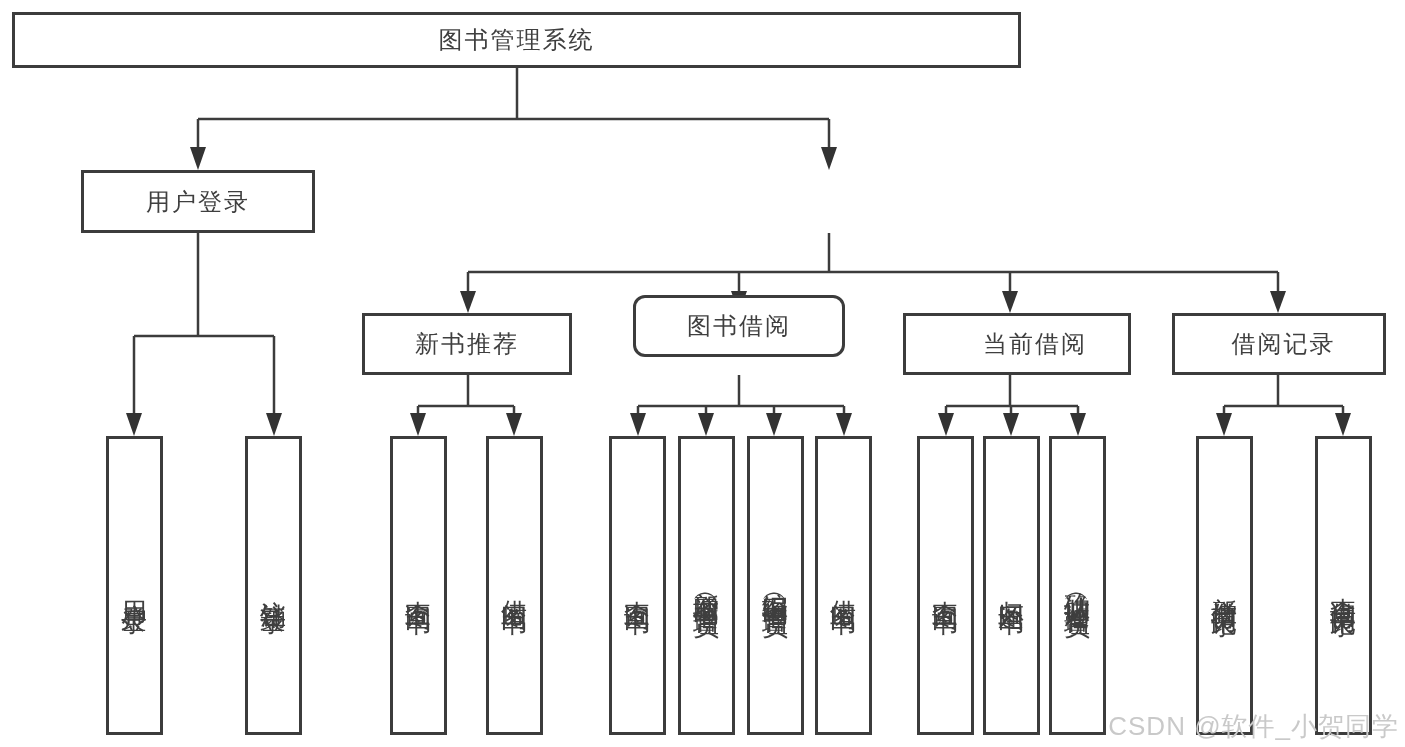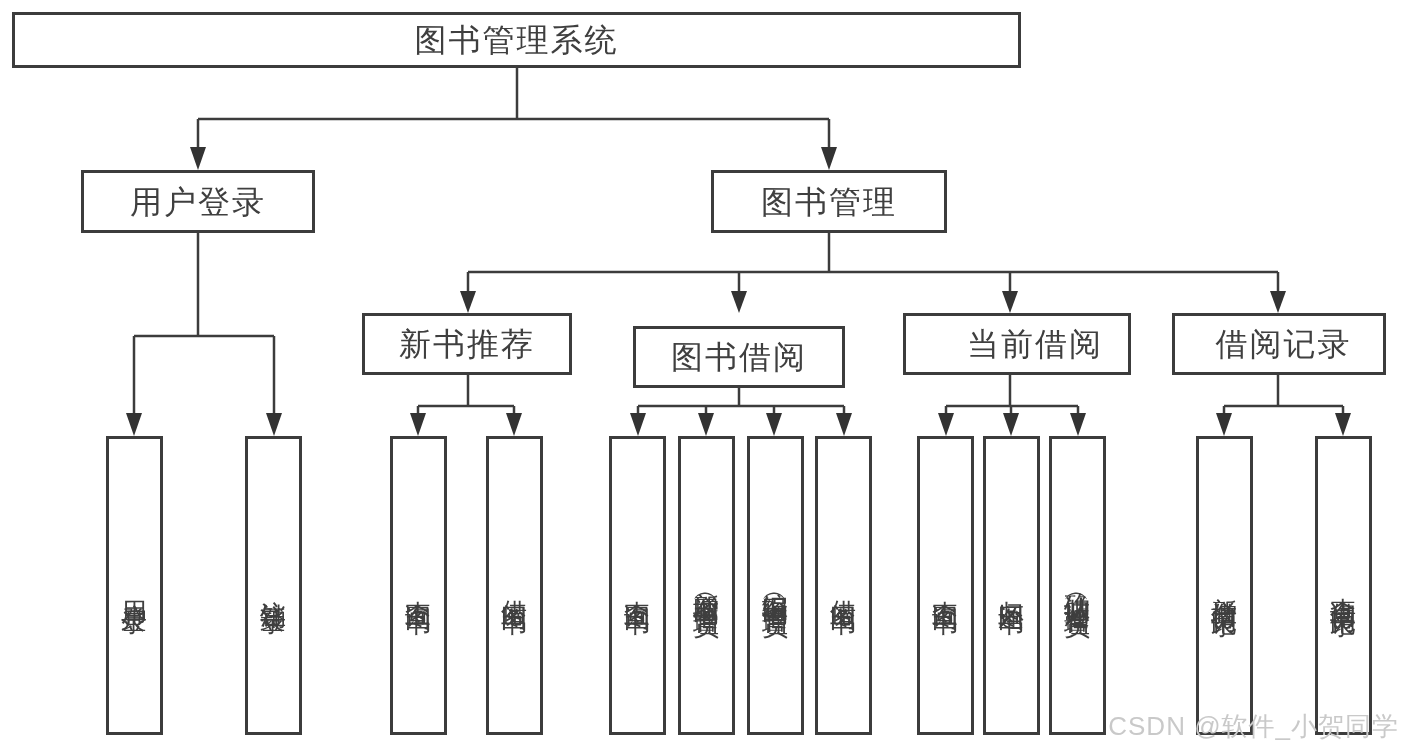--- a/index.html
+++ b/index.html
@@ -18,21 +18,21 @@
     width: 1405px; height: 747px;
   }
   .node {
     position: absolute;
     border: 3px solid #3c3c3c;
     background: #ffffff;
     display: flex;
     align-items: center;
     justify-content: center;
     color: #3f3f3f;
-    font-size: 32px;
+    font-size: 24px;
     letter-spacing: 2px;
     line-height: 1;
   }
   .leaf {
     position: absolute;
     border: 3px solid #3c3c3c;
     background: #ffffff;
     display: flex;
     align-items: center;
     justify-content: center;
@@ -134,28 +134,25 @@
     </g>
   </svg>
 
   <div class="node" style="left:12px; top:12px; width:1009px; height:56px;">
     <span>图书管理系统</span>
   </div>
 
   <div class="node" style="left:81px; top:170px; width:234px; height:63px;">
     <span>用户登录</span>
   </div>
-  <div class="node" style="left:711px; top:170px; width:236px; height:63px;">
-    <span>图书管理</span>
-  </div>
 
   <div class="node" style="left:362px; top:313px; width:210px; height:62px;">
     <span>新书推荐</span>
   </div>
-  <div class="node" style="left:633px; top:326px; width:212px; height:62px;">
+  <div class="node" style="left:633px; top:295px; width:212px; height:62px;border-radius:12px;">
     <span>图书借阅</span>
   </div>
   <div class="node" style="left:903px; top:313px; width:228px; height:62px;padding-left:36px;">
     <span>当前借阅</span>
   </div>
   <div class="node" style="left:1172px; top:313px; width:214px; height:62px;padding-left:9px;">
     <span>借阅记录</span>
   </div>
 
   <div class="leaf" style="left:106px;">

